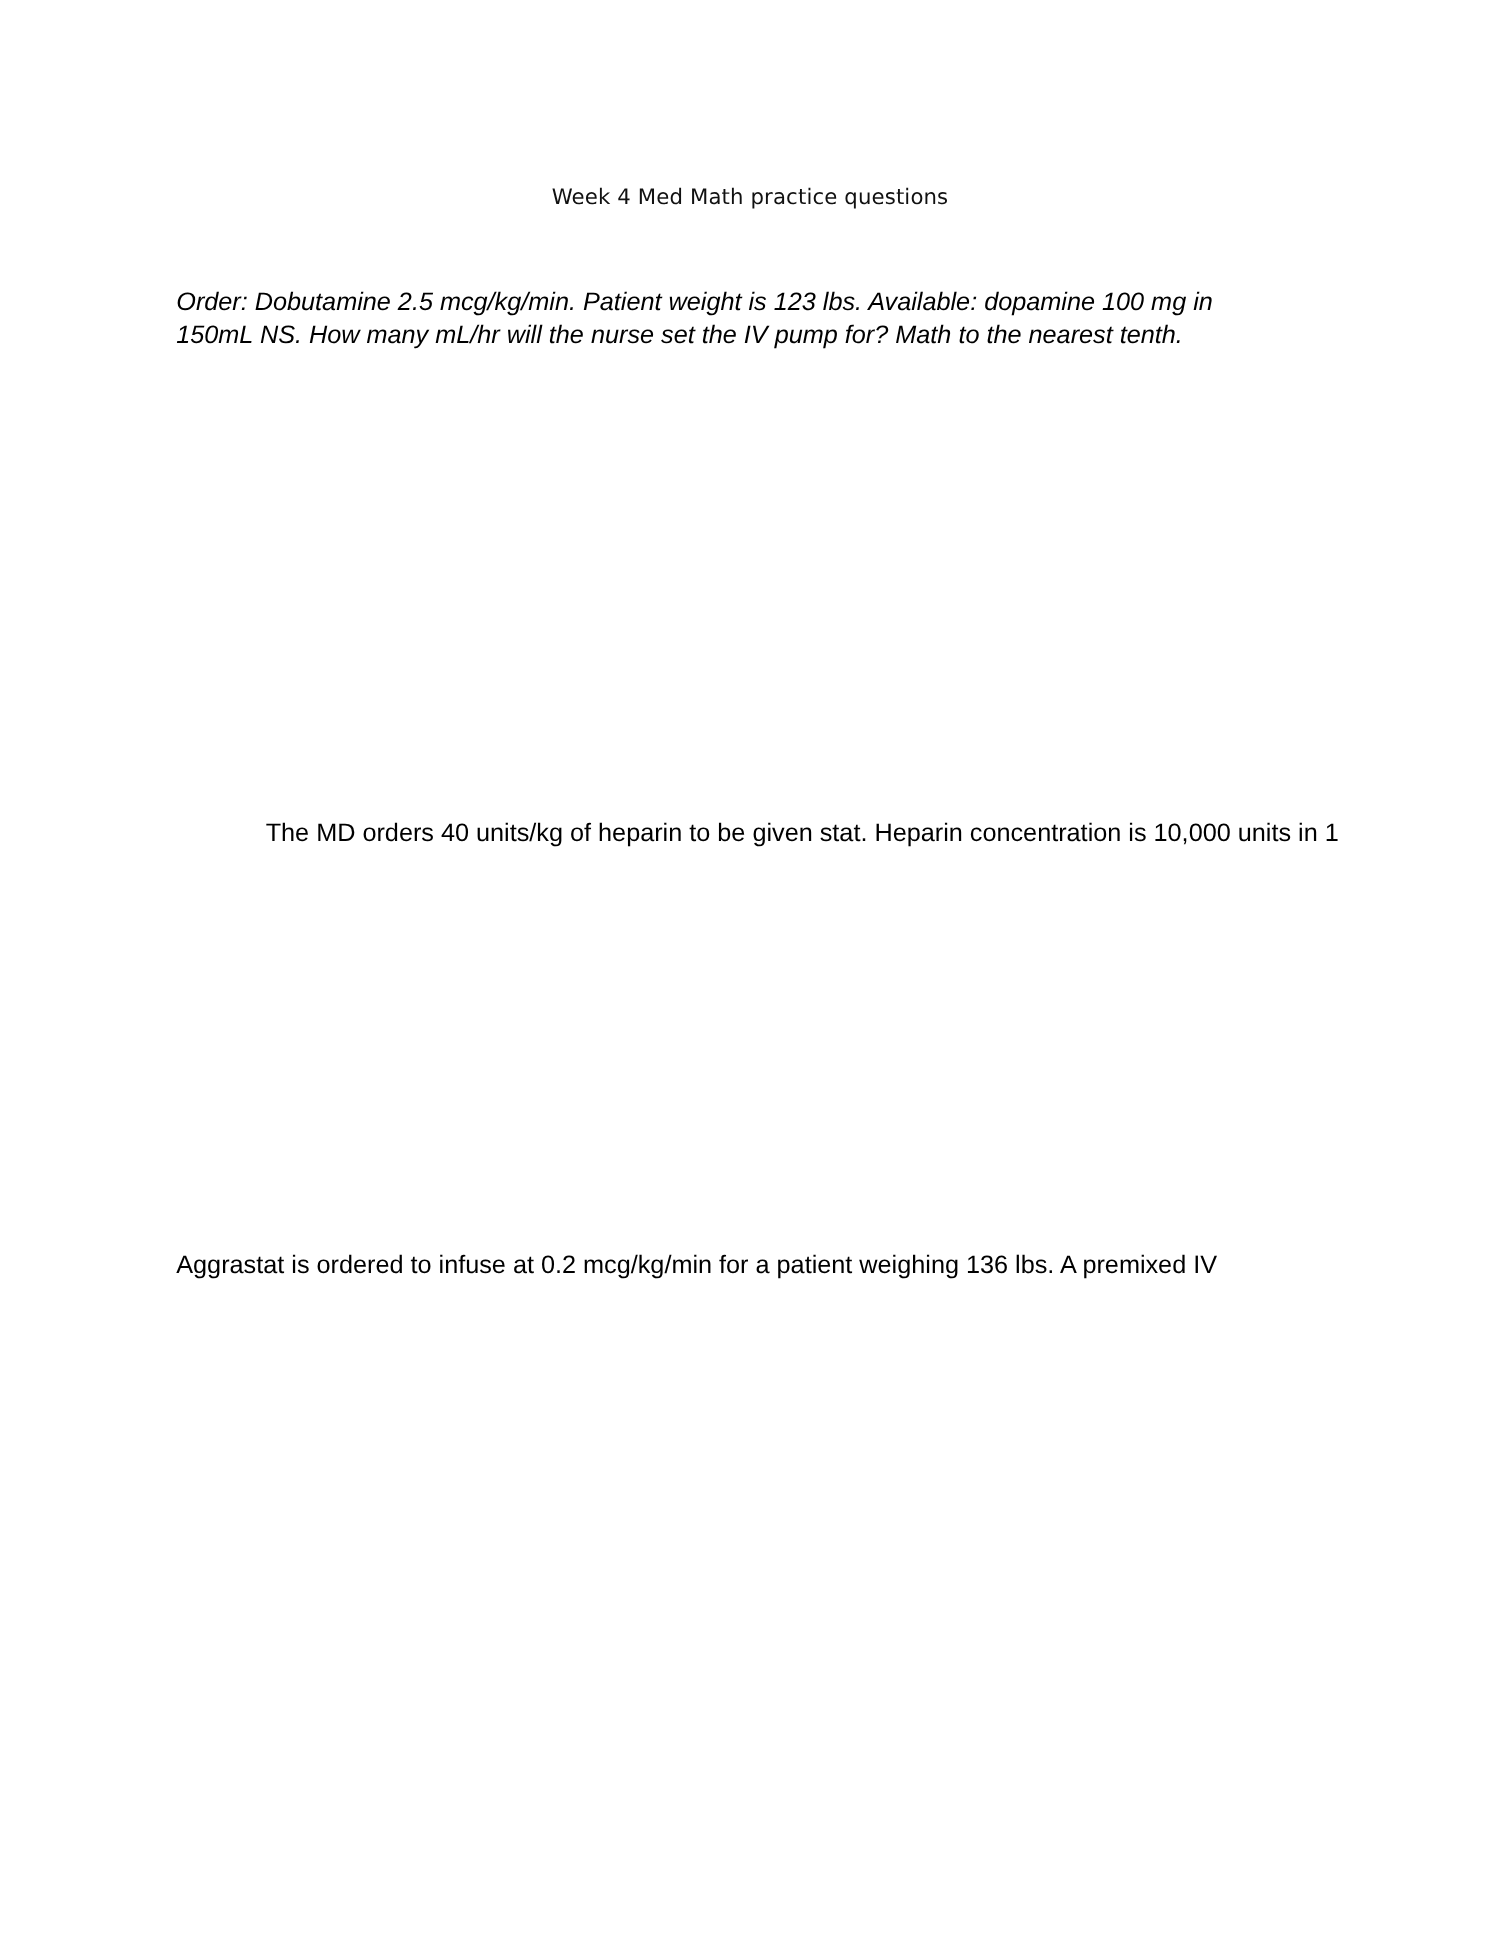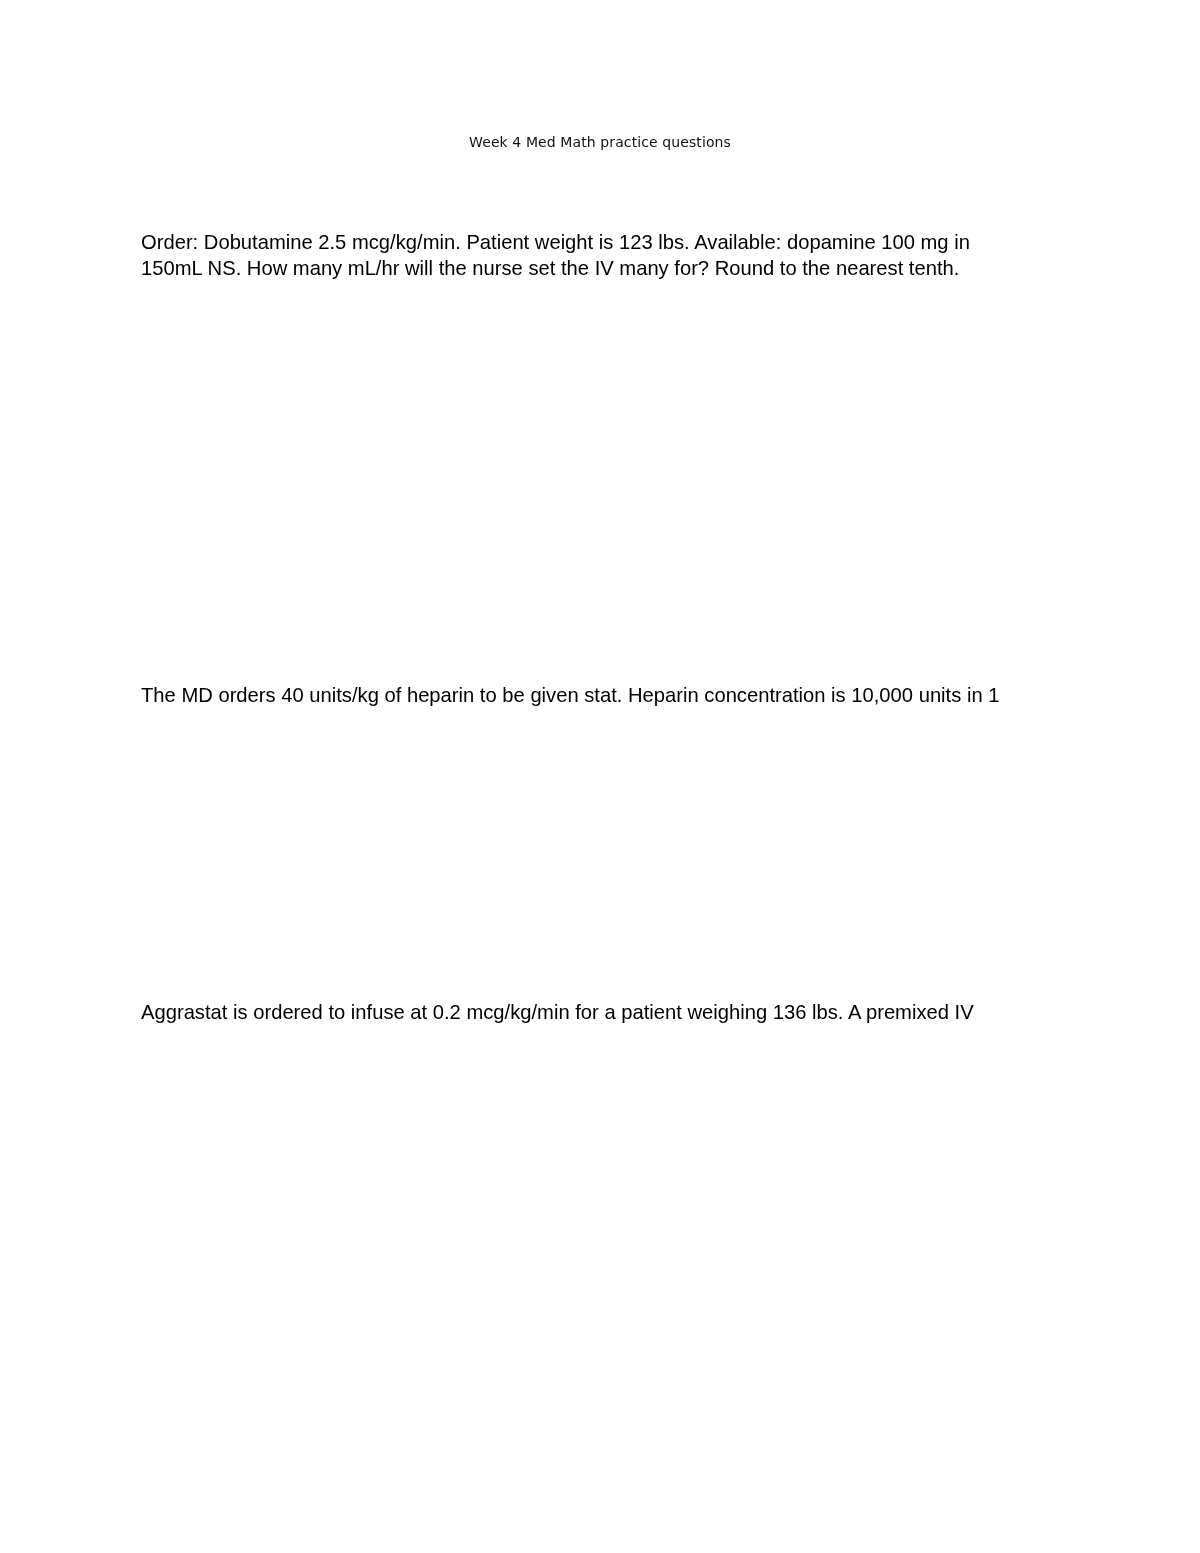--- a/index.html
+++ b/index.html
@@ -9,53 +9,53 @@
     }
     body {
       width: 1200px;
       height: 1553px;
       position: relative;
       overflow: hidden;
       color: #000000;
     }
     .page-title {
       position: absolute;
-      top: 134px;
+      top: 148px;
       left: 0;
       width: 1200px;
       text-align: center;
       font-family: "DejaVu Sans", sans-serif;
-      font-size: 14px;
+      font-size: 17px;
       letter-spacing: 0.1px;
       color: #111;
     }
     .question {
       position: absolute;
       left: 141px;
       width: 930px;
       font-family: "Liberation Sans", sans-serif;
       font-size: 20.2px;
       line-height: 25.5px;
       color: #000;
       white-space: normal;
     }
-    .q1 { top: 230px; }
-    .q2 { top: 683px; }
+    .q1 { top: 230px; font-style: italic; }
+    .q2 { top: 655px; text-align: right; }
     .q3 { top: 1000px; }
     .line { display: block; white-space: nowrap; }
   </style>
 </head>
 <body>
 
 <div>
   <div class="page-title">Week 4 Med Math practice questions</div>
 
   <div class="question q1">
     <span class="line">Order: Dobutamine 2.5 mcg/kg/min. Patient weight is 123 lbs. Available: dopamine 100 mg in</span>
-    <span class="line">150mL NS. How many mL/hr will the nurse set the IV many for? Round to the nearest tenth.</span>
+    <span class="line">150mL NS. How many mL/hr will the nurse set the IV pump for? Math to the nearest tenth.</span>
   </div>
 
   <div class="question q2">
     <span class="line">The MD orders 40 units/kg of heparin to be given stat. Heparin concentration is 10,000 units in 1</span>
   </div>
 
   <div class="question q3">
     <span class="line">Aggrastat is ordered to infuse at 0.2 mcg/kg/min for a patient weighing 136 lbs. A premixed IV</span>
   </div>
 </div>

